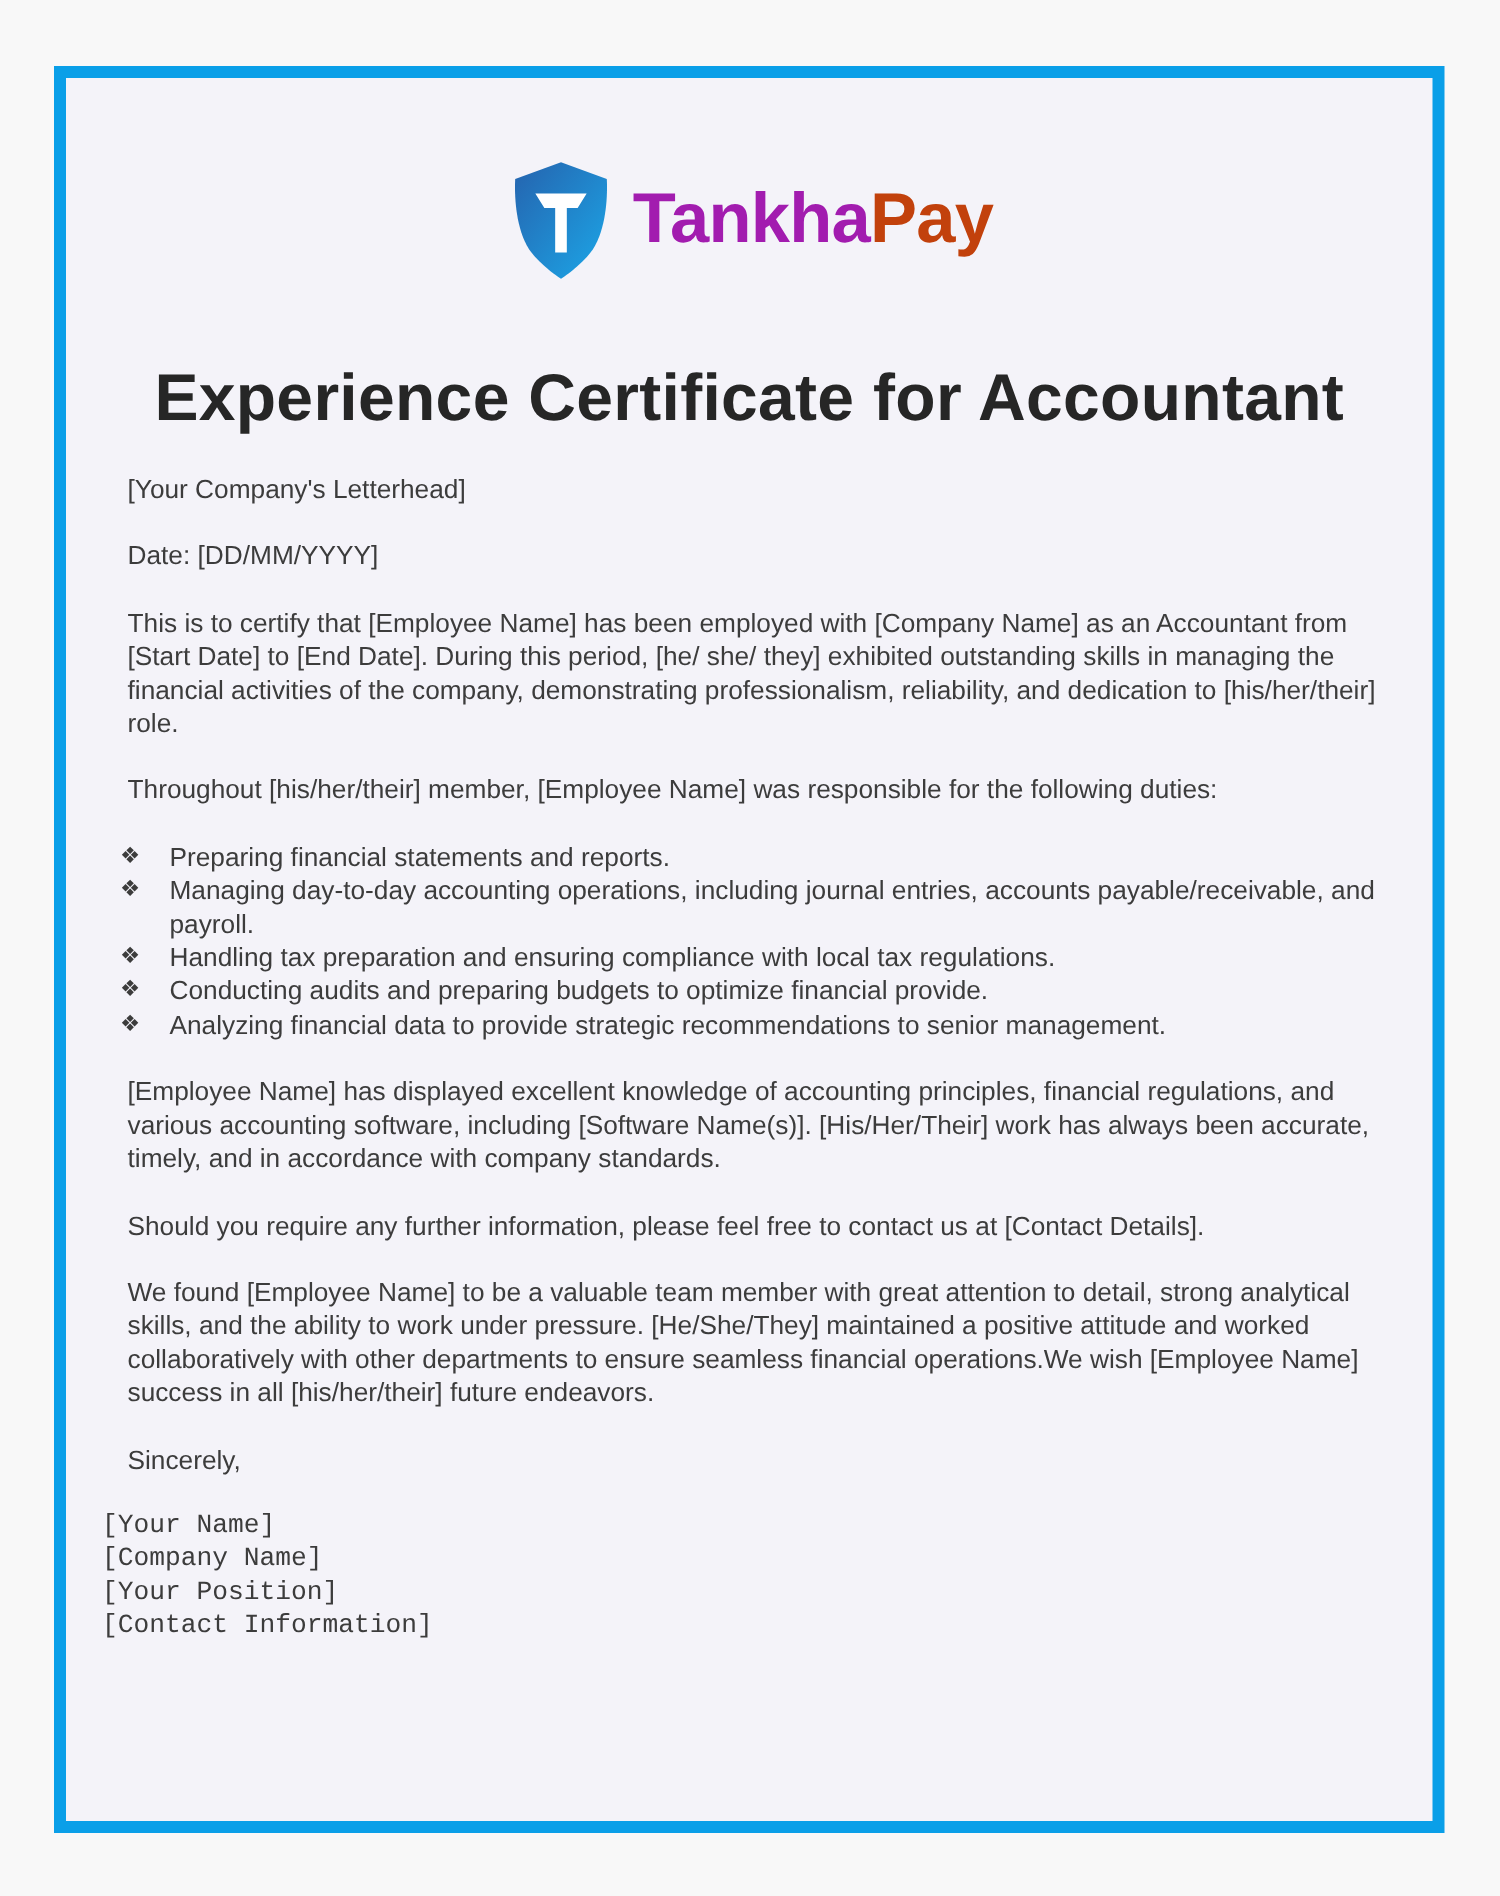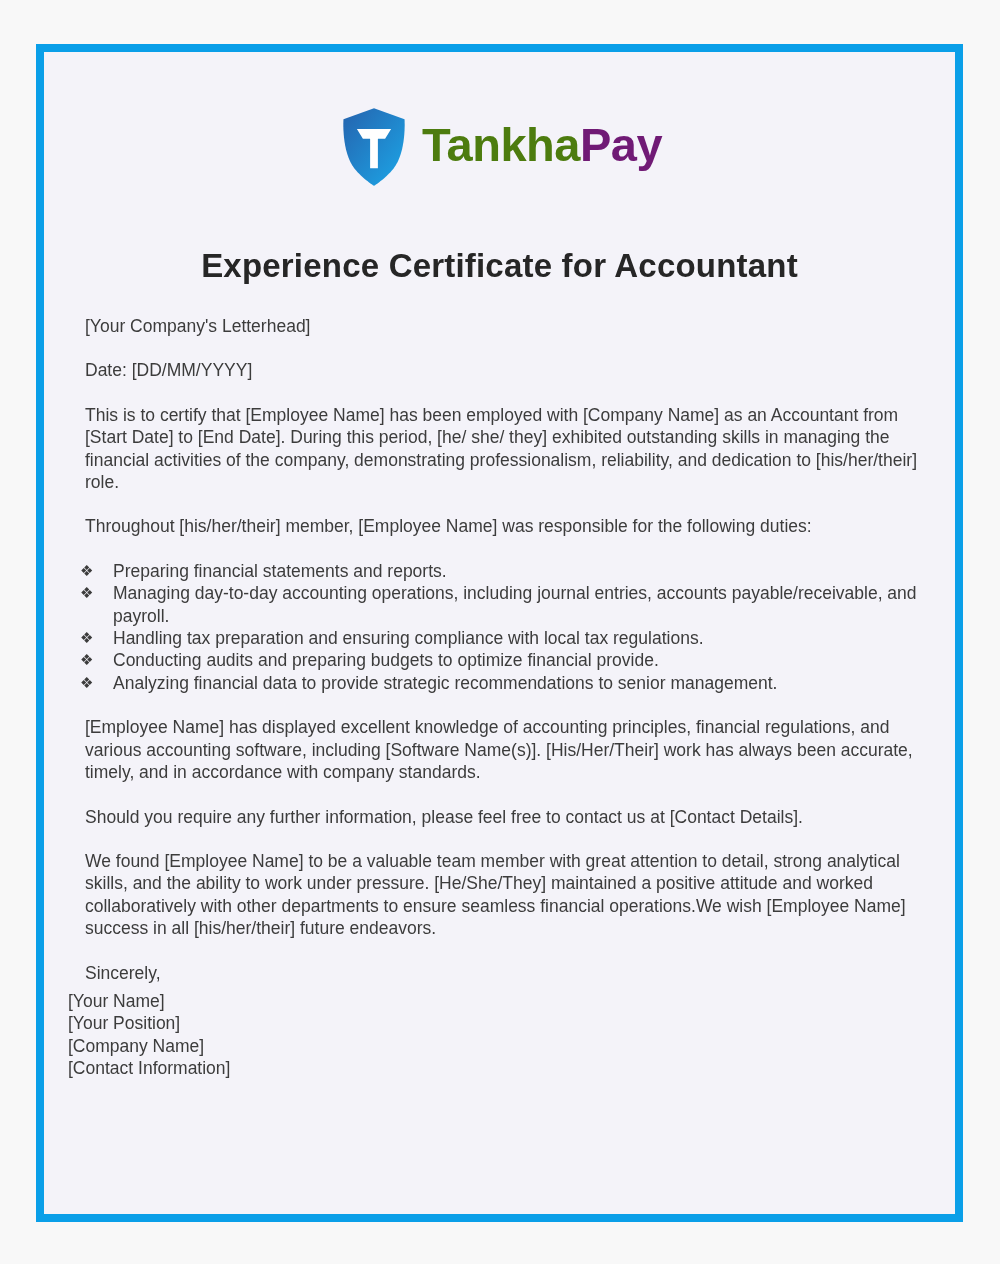--- a/index.html
+++ b/index.html
@@ -39,27 +39,27 @@
     gap: 11px;
   }
   .shield { width: 74px; height: 84px; display: block; }
   .wordmark {
     font-size: 47px;
     font-weight: bold;
     letter-spacing: -0.5px;
     line-height: 1;
     padding-bottom: 6px;
   }
-  .wordmark .primary { color: #4d7c0f; }
-  .wordmark .secondary { color: #701a75; }
+  .wordmark .primary { color: #a21caf; }
+  .wordmark .secondary { color: #c2410c; }
   
   .doc-title {
     margin: 58px 0 0 0;
     text-align: center;
-    font-size: 33px;
+    font-size: 44px;
     line-height: 38px;
     font-weight: bold;
     color: #262626;
     letter-spacing: 0.2px;
   }
   
   .doc-body {
     color: #3c3c3c;
     font-size: 17.5px;
     line-height: 22.4px;
@@ -76,21 +76,21 @@
     align-items: flex-start;
     padding-left: 12px;
   }
   ul.duties li .blt {
     flex: none;
     width: 33px;
     font-size: 15px;
     line-height: 22.4px;
     color: #3c3c3c;
   }
-  .signature-block { margin-top: 6px; }
+  .signature-block { margin-top: 22px; font-family: Liberation Mono, monospace; }
   .signature-block div { line-height: 22.4px; }
 </style>
 </head>
 <body>
 
 <div class="screen">
   <div class="card">
     <div class="card-inner">
 
       <div class="logo-row">
@@ -138,21 +138,21 @@
           </li>
         </ul>
 
         <p>[Employee Name] has displayed excellent knowledge of accounting principles, financial regulations, and various accounting software, including [Software Name(s)]. [His/Her/Their] work has always been accurate, timely, and in accordance with company standards.</p>
         <p>Should you require any further information, please feel free to contact us at [Contact Details].</p>
         <p>We found [Employee Name] to be a valuable team member with great attention to detail, strong analytical skills, and the ability to work under pressure. [He/She/They] maintained a positive attitude and worked collaboratively with other departments to ensure seamless financial operations.We wish [Employee Name] success in all [his/her/their] future endeavors.</p>
         <p>Sincerely,</p>
 
         <div class="signature-block">
           <div>[Your Name]</div>
+          <div>[Company Name]</div>
           <div>[Your Position]</div>
-          <div>[Company Name]</div>
           <div>[Contact Information]</div>
         </div>
       </div>
 
     </div>
   </div>
 </div>
 
 </body></html>

